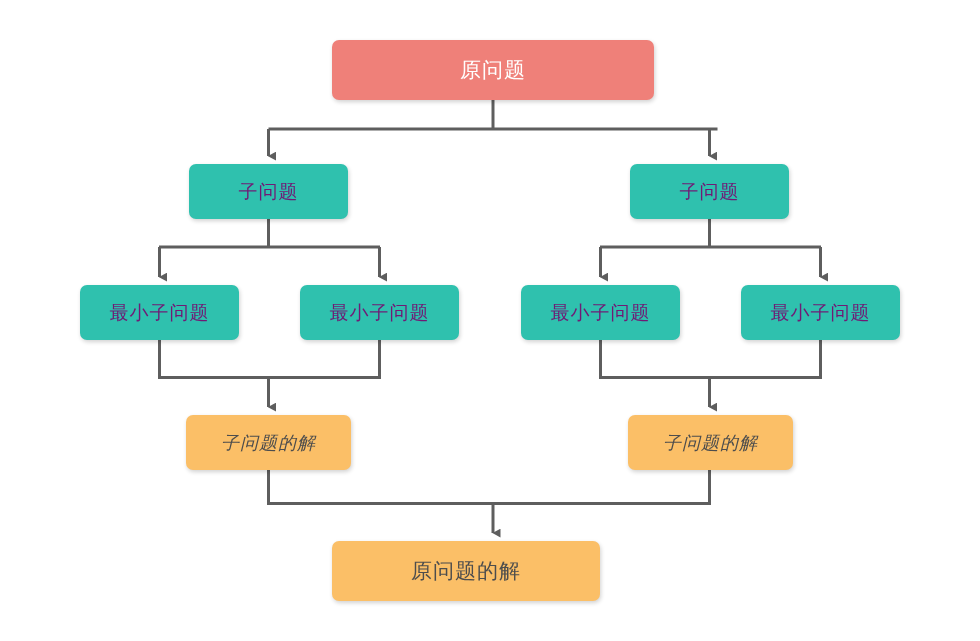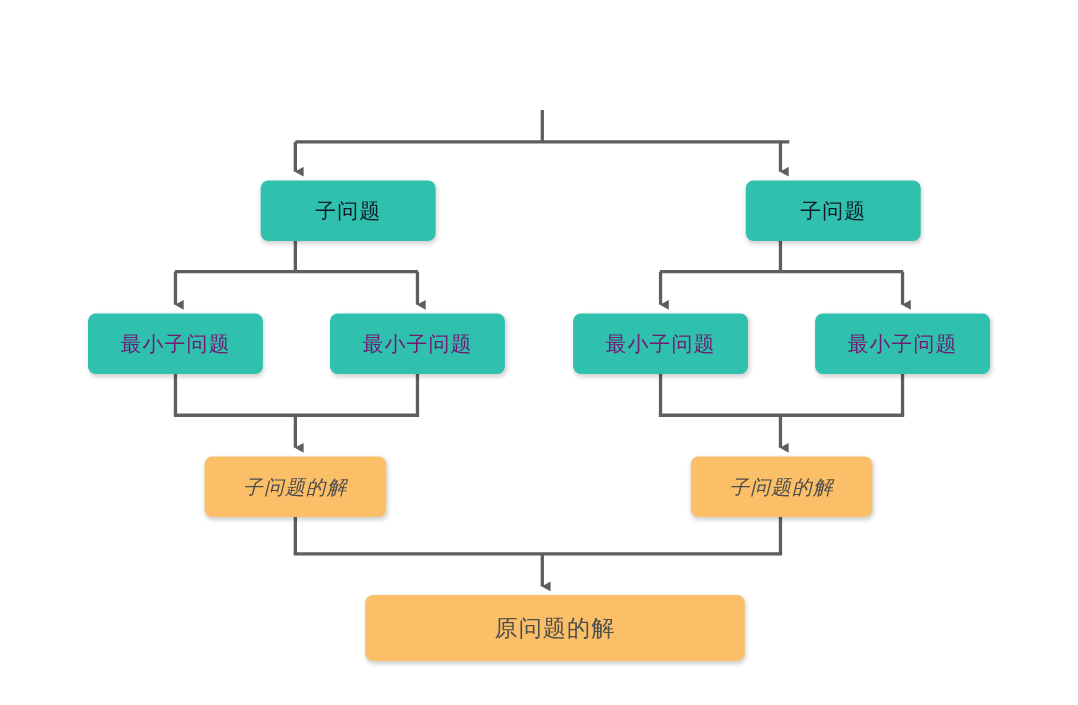--- a/index.html
+++ b/index.html
@@ -36,23 +36,22 @@
     white-space: nowrap;
     user-select: none;
   }
   .node-root {
     background: #ef8079;
     color: #ffffff;
     font-size: 21px;
   }
   .node-sub {
     background: #2fc1ae;
-    color: #0f172a;
+    color: #701a75;
     font-size: 19px;
-    margin-left: 48px;
   }
   .node-leaf {
     background: #2fc1ae;
     color: #701a75;
     font-size: 19px;
   }
   .node-solution {
     background: #fbbf67;
     color: #4d4d4d;
     font-size: 18px;
@@ -103,20 +102,23 @@
       <path d="M 599 377.5 L 822 377.5"></path>
       <path marker-end="url(#arrowhead)" d="M 709.5 377.5 L 709.5 407"></path>
 
       <path d="M 268.5 470 L 268.5 503.5"></path>
       <path d="M 709.5 470 L 709.5 503.5"></path>
       <path d="M 267 503.5 L 711 503.5"></path>
       <path marker-end="url(#arrowhead)" d="M 493 503.5 L 493 533"></path>
     </g>
   </svg>
 
+  <div class="node node-root" style="left:332px; top:40px; width:322px; height:60px;">
+    <span>原问题</span>
+  </div>
 
   <div class="node node-sub" style="left:189px; top:164px; width:159px; height:55px;">
     <span>子问题</span>
   </div>
 
   <div class="node node-sub" style="left:630px; top:164px; width:159px; height:55px;">
     <span>子问题</span>
   </div>
 
   <div class="node node-leaf" style="left:80px; top:285px; width:159px; height:55px;">
@@ -136,17 +138,17 @@
   </div>
 
   <div class="node node-solution" style="left:186px; top:415px; width:165px; height:55px;">
     <span>子问题的解</span>
   </div>
 
   <div class="node node-solution" style="left:628px; top:415px; width:165px; height:55px;">
     <span>子问题的解</span>
   </div>
 
-  <div class="node node-final" style="left:332px; top:541px; width:345px; height:60px;">
+  <div class="node node-final" style="left:332px; top:541px; width:268px; height:60px;">
     <span>原问题的解</span>
   </div>
 
 </div>
 
 </body></html>

